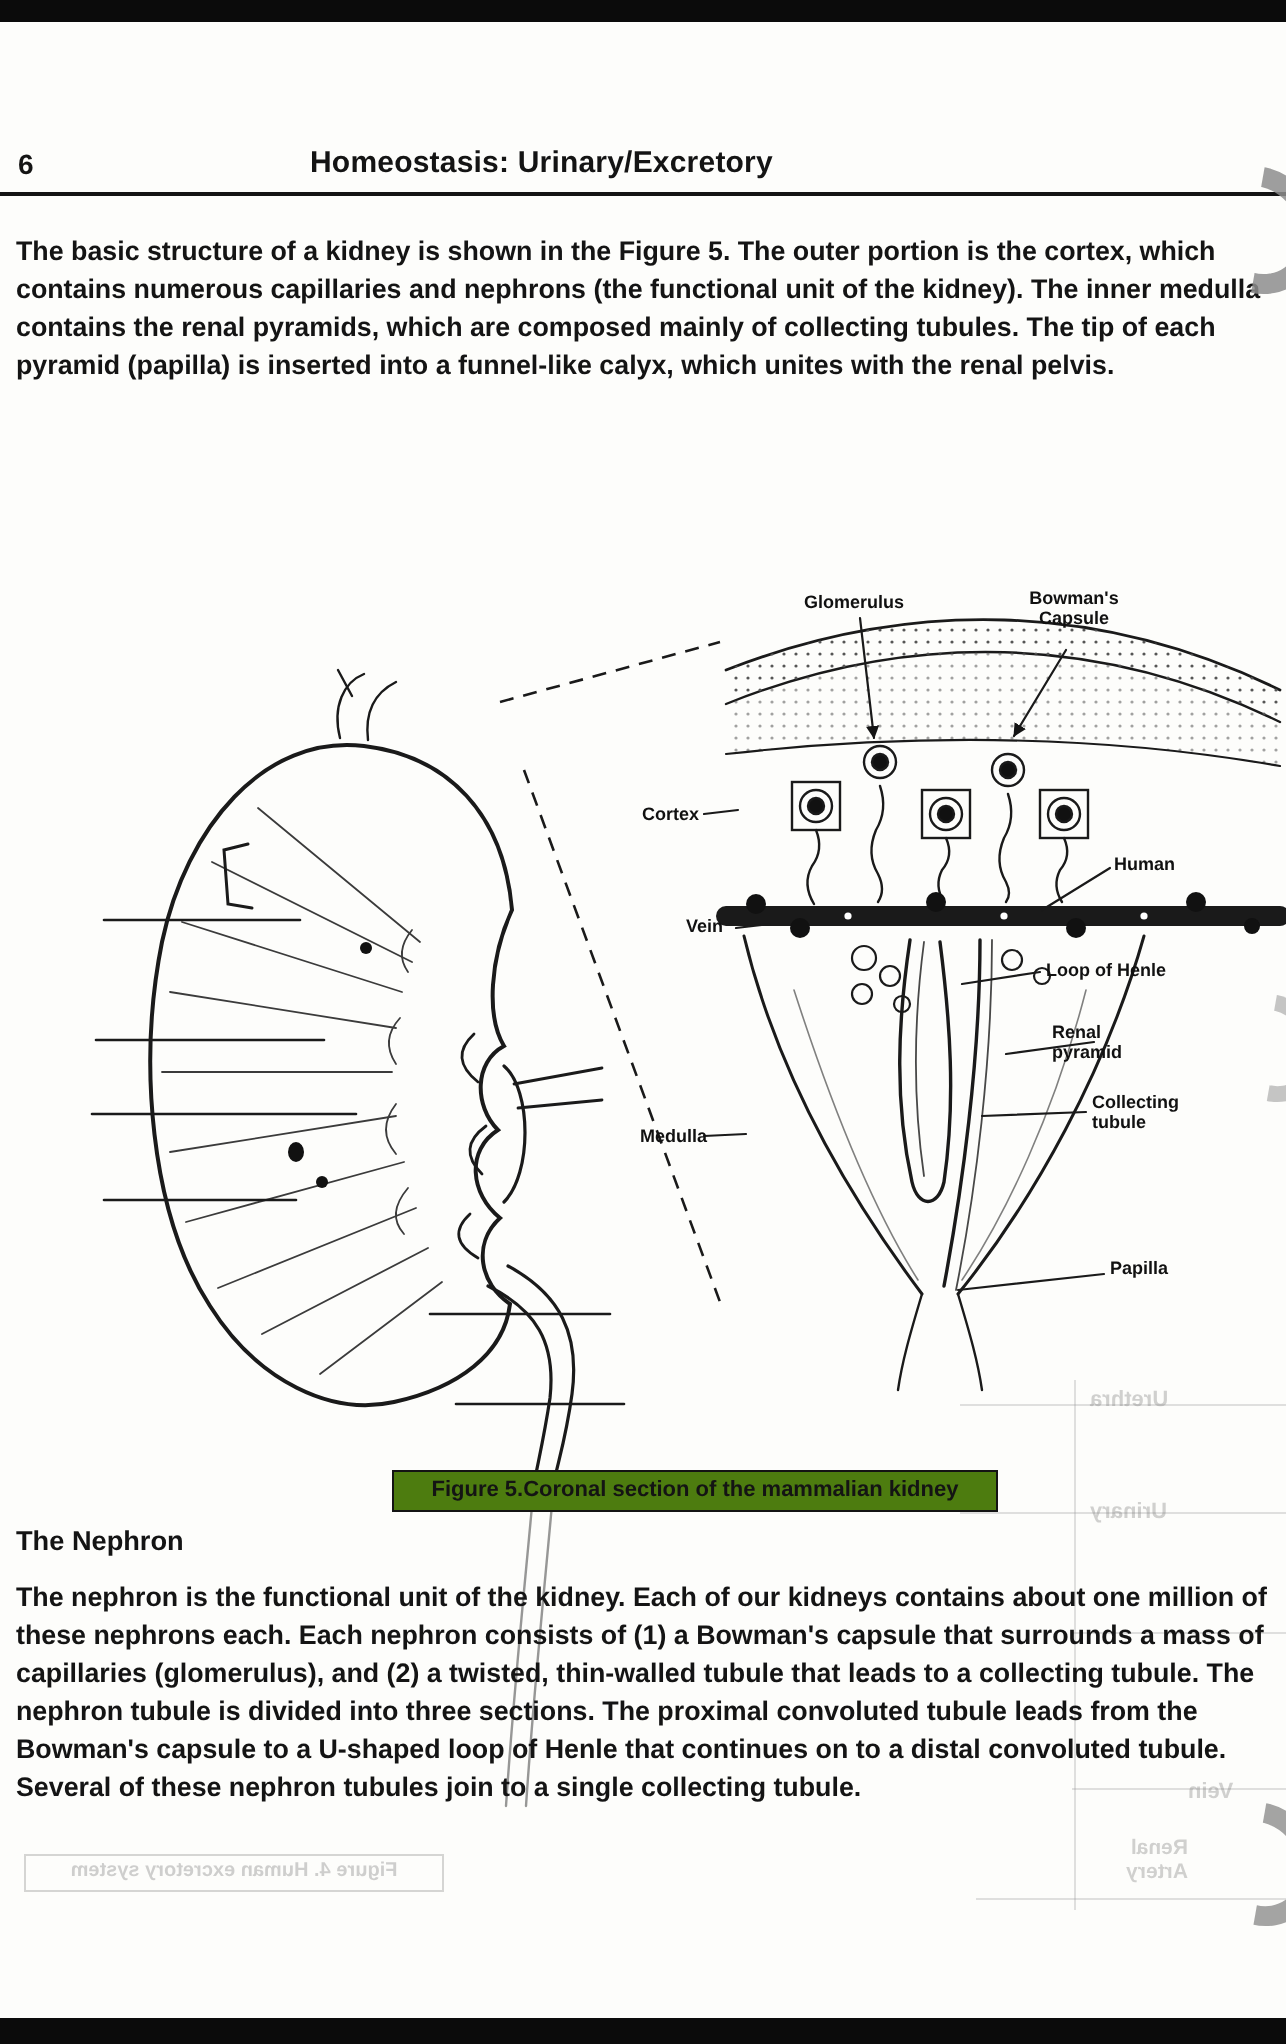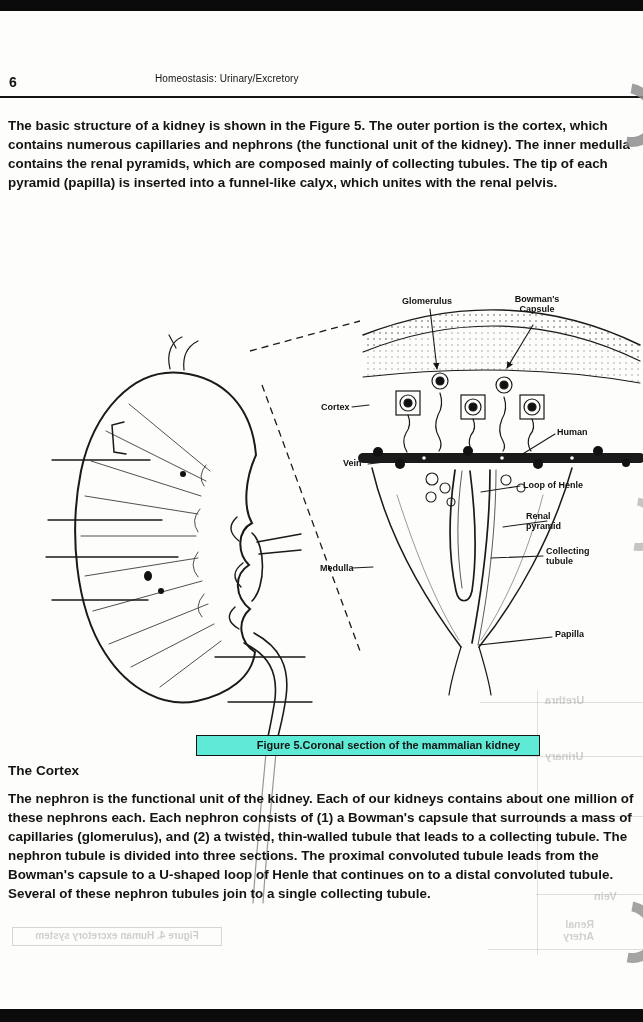--- a/index.html
+++ b/index.html
@@ -7,31 +7,31 @@
     position:relative;width:643px;height:1022px;margin:0 auto;
     background:#fdfdfb;overflow:hidden;
     font-family:"Liberation Sans",sans-serif;color:#141414;
   }
   .scanbar{position:absolute;left:0;width:100%;background:#0b0b0b;}
   .scanbar.top{top:0;height:11px;}
   .scanbar.bottom{bottom:0;height:13px;}
 
   .header{position:absolute;top:70px;left:0;width:643px;height:26px;border-bottom:2px solid #141414;}
   .pagenum{position:absolute;left:9px;top:4px;font-weight:700;font-size:14px;}
-  .doc-title{position:absolute;left:155px;top:3px;font-weight:400;font-size:10px;letter-spacing:.1px;}
+  .doc-title{position:absolute;left:155px;top:3px;font-weight:700;font-size:15px;letter-spacing:.1px;}
 
   .para{position:absolute;left:8px;width:628px;font-size:13.4px;line-height:19px;margin:0;}
   .heading{position:absolute;left:8px;top:763px;font-size:13.6px;font-weight:700;margin:0;}
 
   .figsvg{position:absolute;left:0;top:295px;width:643px;height:620px;z-index:1;}
   .diag-label{position:absolute;font-size:9px;font-weight:700;line-height:10px;color:#111;z-index:2;}
   .caption{
     position:absolute;left:196px;top:735px;width:301px;height:19px;z-index:5;
-    border:1.4px solid #141414;background:#5eead4;
-    font-size:11px;font-weight:700;text-align:center;line-height:19px;padding-left:41px;
+    border:1.4px solid #141414;background:#4d7c0f;
+    font-size:11px;font-weight:700;text-align:center;line-height:19px;
   }
   .textblock{position:absolute;z-index:3;font-weight:bold;}
 
   .ghost{position:absolute;color:#7d7d7d;opacity:.35;transform:scaleX(-1);font-size:11px;font-weight:700;z-index:0;}
   .ghost-box{
     position:absolute;left:12px;top:927px;width:208px;height:17px;z-index:0;
     border:1px solid #9a9a9a;color:#8a8a8a;opacity:.4;transform:scaleX(-1);
     font-size:10px;font-weight:700;text-align:center;line-height:16px;
   }
   .gline{position:absolute;background:#9a9a9a;opacity:.3;z-index:0;}
@@ -228,21 +228,21 @@
   <span class="diag-label" style="left:557px;top:427px;">Human</span>
   <span class="diag-label" style="left:343px;top:458px;">Vein</span>
   <span class="diag-label" style="left:523px;top:480px;">Loop of Henle</span>
   <span class="diag-label" style="left:526px;top:511px;width:46px;">Renal pyramid</span>
   <span class="diag-label" style="left:546px;top:546px;width:52px;">Collecting tubule</span>
   <span class="diag-label" style="left:320px;top:563px;">Medulla</span>
   <span class="diag-label" style="left:555px;top:629px;">Papilla</span>
 
   <div class="caption">Figure 5.Coronal section of the mammalian kidney</div>
 
-  <h3 class="heading textblock">The Cortex</h3>
+  <h3 class="heading textblock">The Nephron</h3>
   <p class="para textblock" style="top:789px;"><span>The nephron is the functional unit of the kidney. Each of our kidneys contains about one million of these nephrons each. Each nephron consists of (1) a </span><b>Bowman's capsule</b><span> that surrounds a mass of capillaries (</span><b>glomerulus</b><span>), and (2) a twisted, thin-walled </span><b>tubule</b><span> that leads to a </span><b>collecting tubule</b><span>. The nephron tubule is divided into three sections. The </span><b>proximal convoluted tubule</b><span> leads from the Bowman's capsule to a U-shaped </span><b>loop of Henle</b><span> that continues on to a </span><b>distal convoluted tubule</b><span>. Several of these nephron tubules join to a single collecting tubule.</span></p>
 
   <div class="curl c1"></div>
   <div class="curl c2"></div>
   <div class="curl c3"></div>
 
   <div class="scanbar bottom"></div>
 </div>
 
 </body></html>

